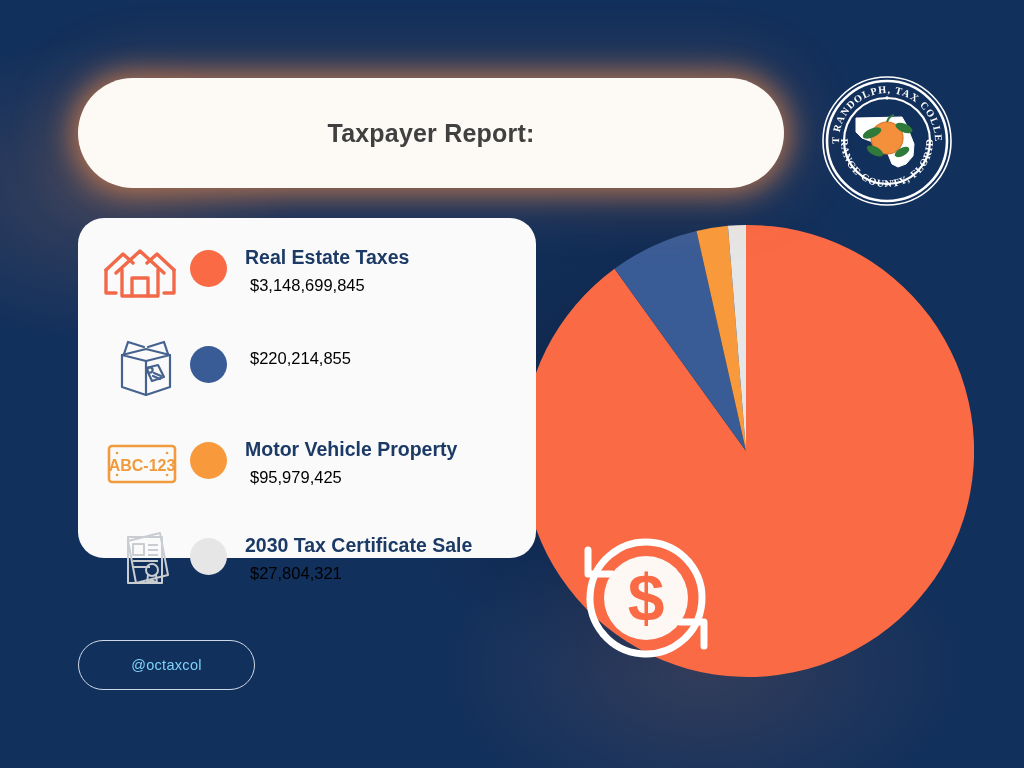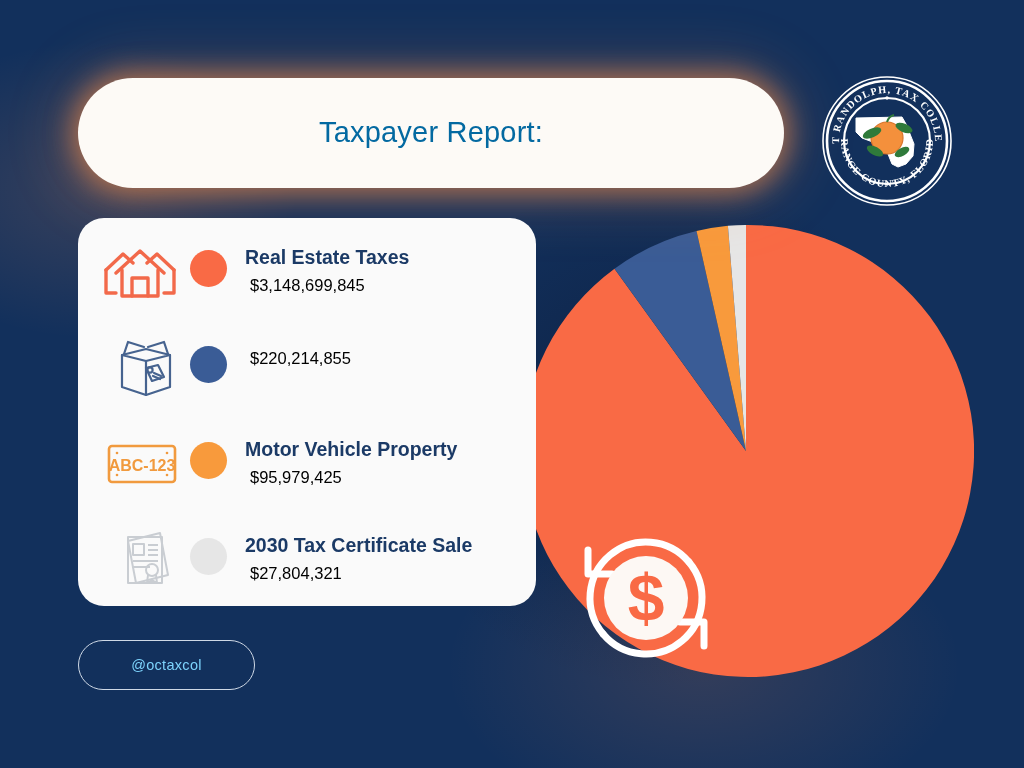--- a/index.html
+++ b/index.html
@@ -22,41 +22,41 @@
 
   
   .title-card {
     position:absolute; left:78px; top:78px; width:706px; height:110px;
     background:#fdfaf6; border-radius:55px;
     box-shadow:0 0 26px 6px rgba(255,146,72,.55), 0 0 60px 14px rgba(255,146,72,.22);
     display:flex; flex-direction:column; align-items:center; justify-content:center;
     z-index:6;
   }
   .title-main {
-    font-size:29px; font-weight:normal; color:#0369a1; letter-spacing:.2px;
+    font-size:25px; font-weight:bold; color:#404040; letter-spacing:.2px;
     line-height:1.15;
   }
   .title-sub {
     font-size:23px; font-weight:400; color:#1b3a66; margin-top:4px;
     line-height:1.15;
   }
 
   
   .seal { position:absolute; left:818px; top:72px; width:138px; height:138px; z-index:7; }
 
   
   .pie-wrap { position:absolute; left:518px; top:223px; width:456px; height:456px; z-index:3; }
   .pie-wrap svg { display:block; }
 
   
   .dollar-icon { position:absolute; left:560px; top:512px; width:172px; height:172px; z-index:5; }
 
   
   .legend-card {
-    position:absolute; left:78px; top:218px; width:458px; height:388px;
+    position:absolute; left:78px; top:218px; width:458px; height:340px;
     background:#fafafa; border-radius:26px; z-index:8;
     padding:16px 0 0 0;
   }
   .legend-row {
     display:flex; align-items:flex-start; height:96px; padding-left:22px;
   }
   .legend-icon {
     width:78px; height:72px; flex:0 0 78px;
     display:flex; align-items:center; justify-content:flex-end;
     margin-top:2px;

